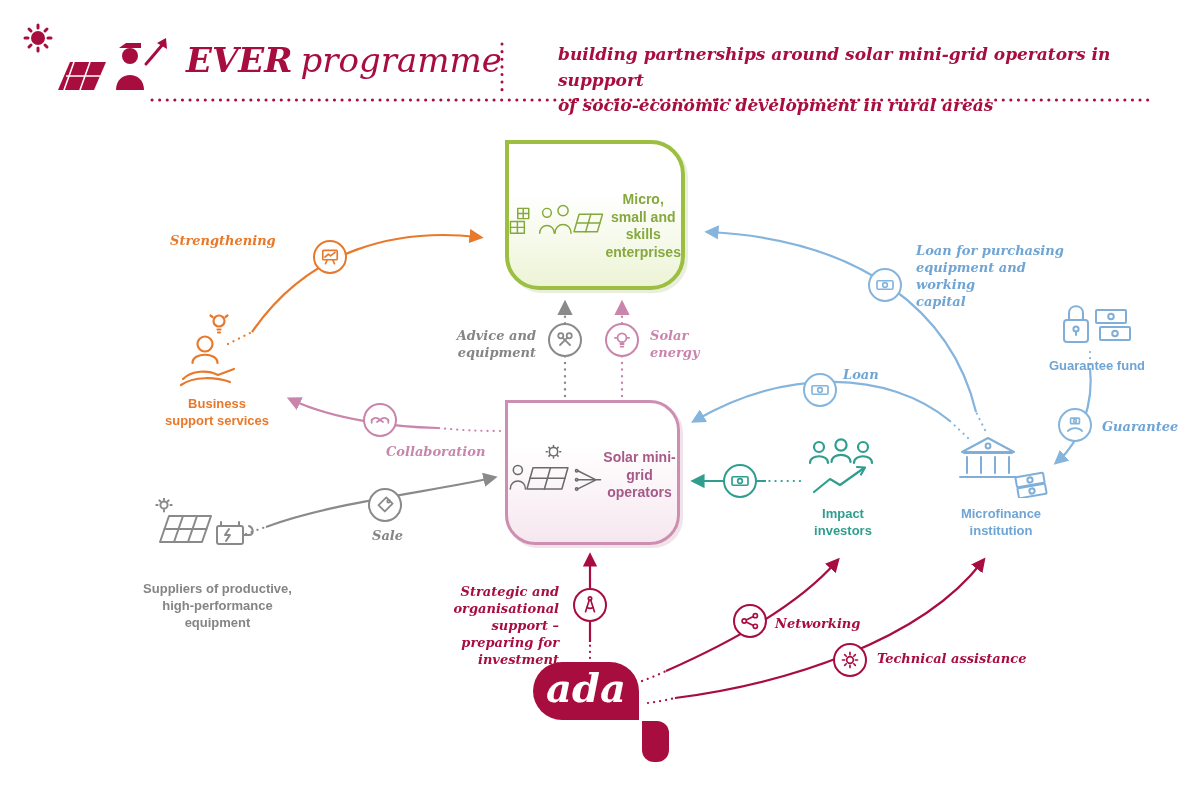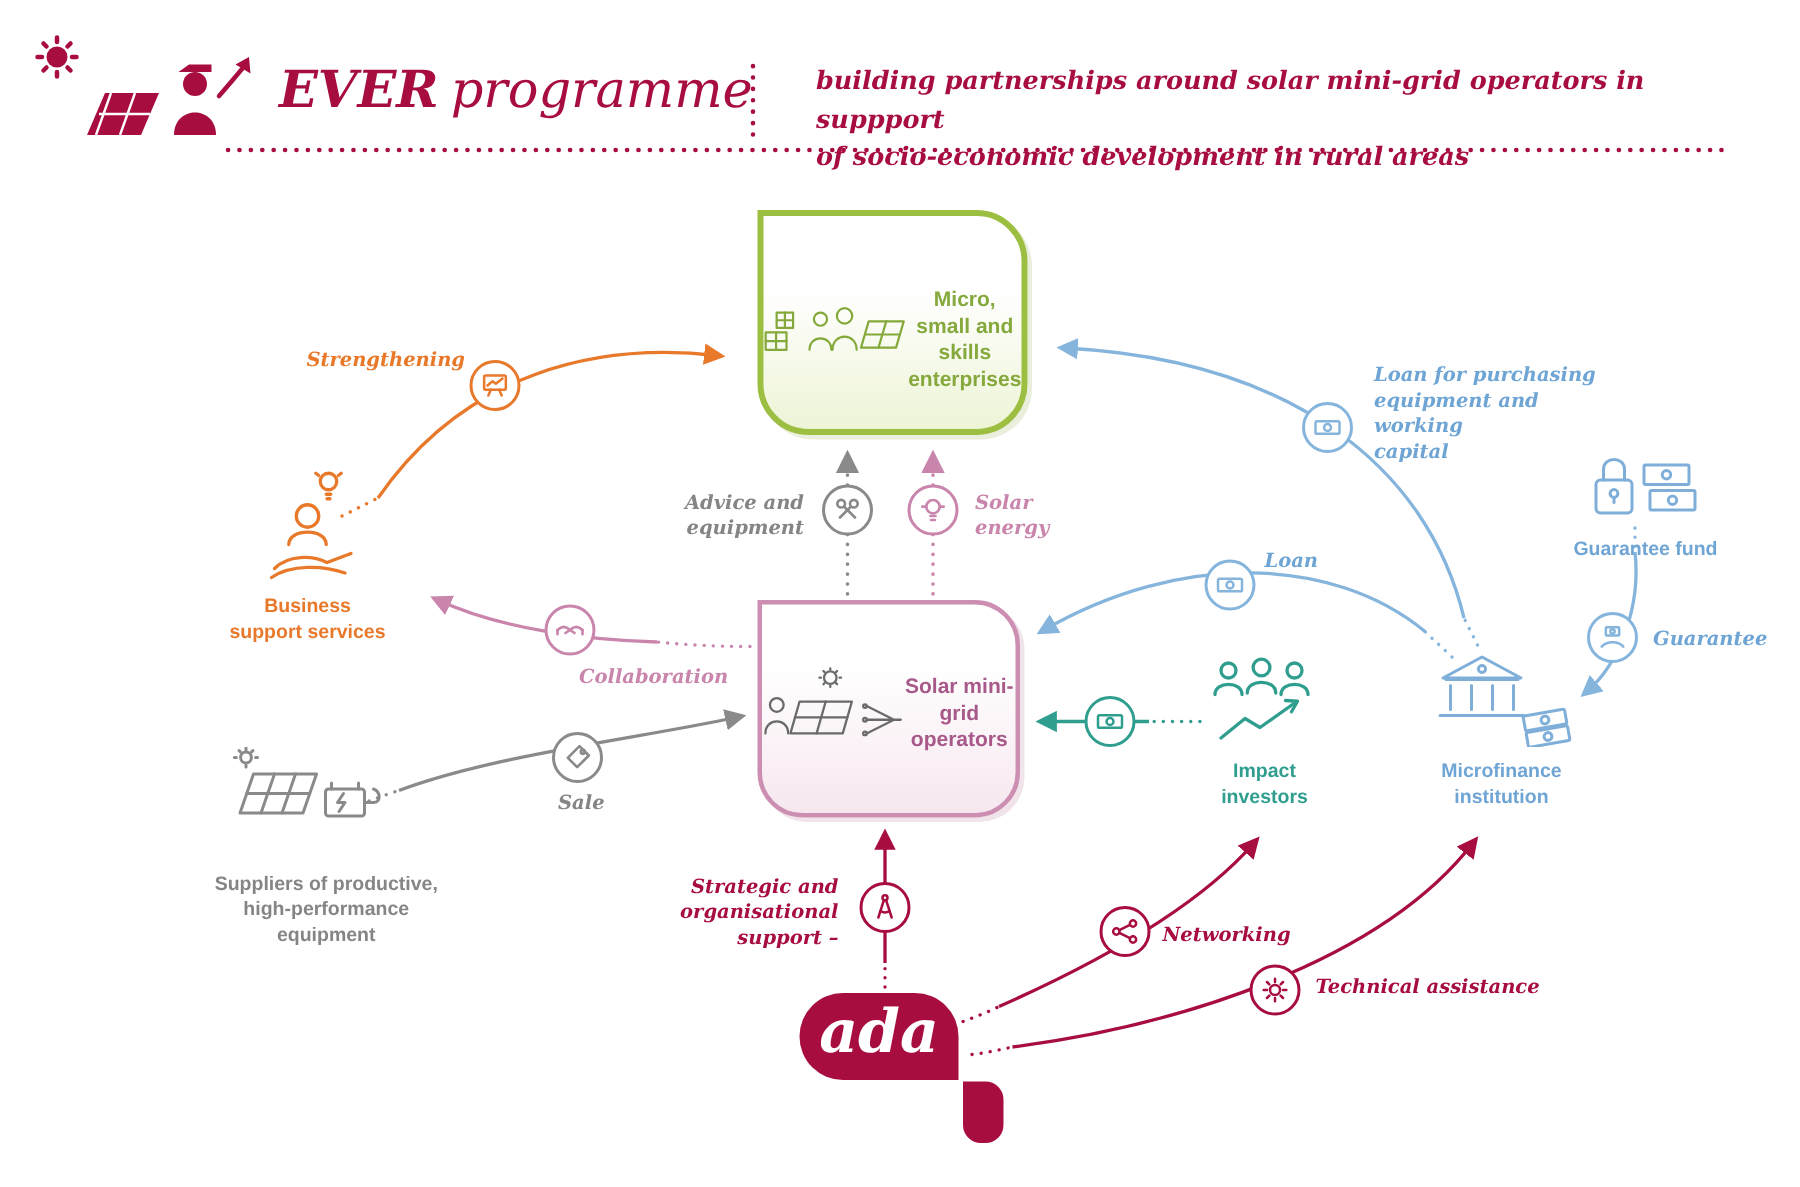--- a/index.html
+++ b/index.html
@@ -5,21 +5,21 @@
   html,body{margin:0;padding:0;background:#ffffff;}
   #canvas{position:relative;width:1200px;height:791px;background:#ffffff;overflow:hidden;
           font-family:"Liberation Sans",sans-serif;}
   .abs{position:absolute;}
   #arrows{position:absolute;left:0;top:0;z-index:1;}
 
   
   #header-title{left:186px;top:40px;color:#A80D3F;font-family:"DejaVu Serif",serif;font-style:italic;font-size:34px;white-space:nowrap;z-index:2;}
   #header-title .t-main{font-weight:bold;}
   #header-title .t-sub{font-weight:normal;margin-left:8px;}
-  #tagline{left:544px;top:42px;width:590px;color:#A80D3F;font-family:"DejaVu Serif",serif;font-style:italic;font-weight:bold;font-size:17px;line-height:1.5;z-index:2;}
+  #tagline{left:558px;top:42px;width:590px;color:#A80D3F;font-family:"DejaVu Serif",serif;font-style:italic;font-weight:bold;font-size:17px;line-height:1.5;z-index:2;}
   #tagline span{display:block;}
 
   
   .node-box{position:absolute;z-index:2;display:flex;align-items:center;justify-content:flex-start;text-align:center;box-sizing:border-box;}
   #msme-box{left:505px;top:140px;width:180px;height:150px;border:4px solid #9CBE41;border-radius:0 34px 34px 34px;
             background:linear-gradient(180deg,#ffffff 35%,#edf4d6 100%);padding-top:16px;box-shadow:3px 3px 0 rgba(140,160,60,.18);}
   #smg-box{left:505px;top:400px;width:175px;height:145px;border:3px solid #CC8FB2;border-radius:0 30px 30px 30px;
            background:linear-gradient(180deg,#ffffff 30%,#f6e7ef 100%);padding-top:0;box-shadow:3px 3px 0 rgba(170,100,140,.18);}
   .box-title{font-weight:bold;font-size:14px;line-height:1.25;margin-top:6px;}
   #msme-box .box-title{color:#85A93C;}
@@ -329,21 +329,21 @@
     </svg>
   </div>
 
   <div class="badge b-crimson" style="left:833px;top:643px">
     <svg width="20" height="20" viewBox="0 0 18 18" fill="none" stroke="currentColor" stroke-width="1.5" stroke-linecap="round">
       <circle cx="9" cy="9" r="3"></circle>
       <path d="M9 2.2 V4.2 M9 13.8 V15.8 M2.2 9 H4.2 M13.8 9 H15.8 M4.2 4.2 L5.6 5.6 M12.4 12.4 L13.8 13.8 M13.8 4.2 L12.4 5.6 M5.6 12.4 L4.2 13.8"></path>
     </svg>
   </div>
 
-  <div class="lbl node-lbl c-orange" style="left:140px;top:396px;width:130px">
+  <div class="lbl node-lbl c-orange" style="left:152px;top:396px;width:130px">
     <span style="display:block">Business</span>
     <span style="display:block">support services</span>
   </div>
 
   <div class="lbl node-lbl c-gray" style="left:130px;top:581px;width:175px">
     <span style="display:block">Suppliers of productive,</span>
     <span style="display:block">high-performance</span>
     <span style="display:block">equipment</span>
   </div>
 
@@ -352,21 +352,21 @@
     <span style="display:block">investors</span>
   </div>
 
   <div class="lbl node-lbl c-blue" style="left:946px;top:506px;width:110px">
     <span style="display:block">Microfinance</span>
     <span style="display:block">institution</span>
   </div>
 
   <div class="lbl node-lbl c-blue" style="left:1042px;top:358px;width:110px">Guarantee fund</div>
 
-  <div class="lbl flow-lbl c-orange" style="left:170px;top:233px;width:140px;text-align:right">
+  <div class="lbl flow-lbl c-orange" style="left:170px;top:233px;width:140px;text-align:left">
     <span>Strengthening</span>
   </div>
 
   <div class="lbl flow-lbl c-gray" style="left:448px;top:328px;width:88px;text-align:right">
     <span>Advice and</span>
     <span>equipment</span>
   </div>
 
   <div class="lbl flow-lbl c-pink" style="left:650px;top:328px;width:60px">
     <span>Solar</span>
@@ -383,19 +383,20 @@
     <span>capital</span>
   </div>
 
   <div class="lbl flow-lbl c-blue" style="left:843px;top:367px">Loan</div>
 
   <div class="lbl flow-lbl c-blue" style="left:1102px;top:419px">Guarantee</div>
 
   <div class="lbl flow-lbl c-crimson" style="left:394px;top:584px;width:165px;text-align:right">
     <span>Strategic and</span>
     <span>organisational support –</span>
+    <span>preparing for investment</span>
   </div>
 
   <div class="lbl flow-lbl c-crimson" style="left:775px;top:616px">Networking</div>
 
   <div class="lbl flow-lbl c-crimson" style="left:877px;top:651px">Technical assistance</div>
 
 </div>
 
 </body></html>

